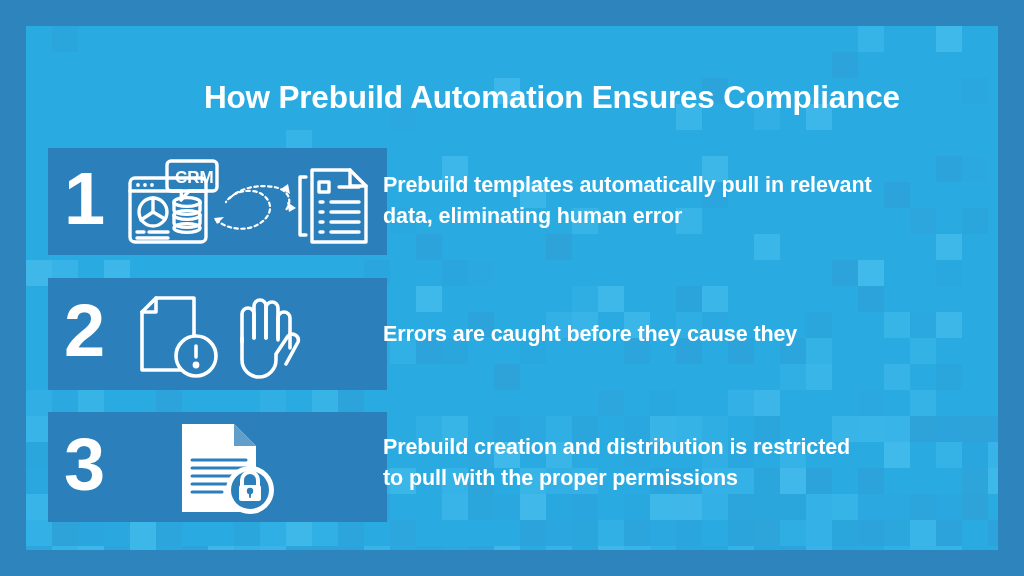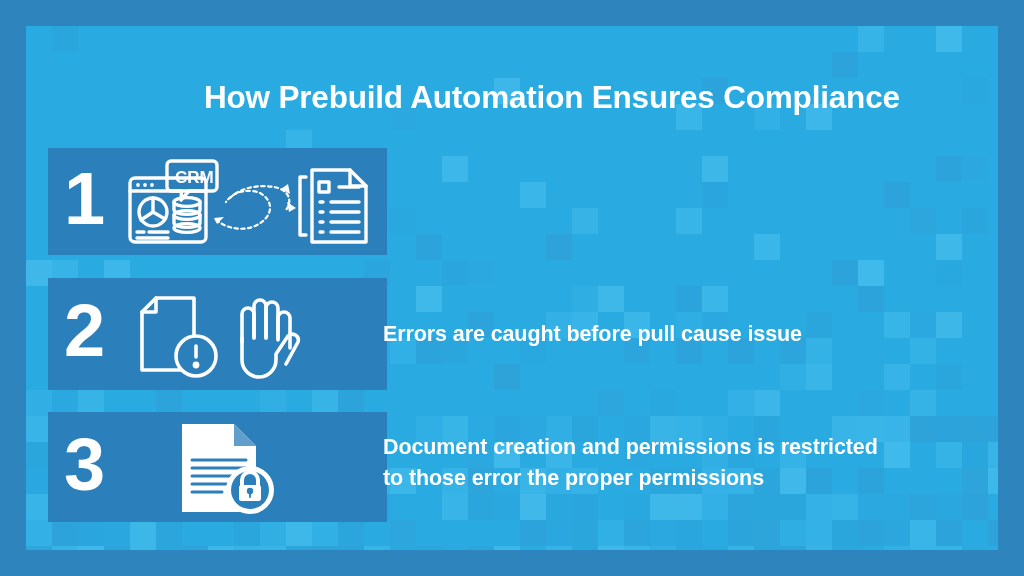--- a/index.html
+++ b/index.html
@@ -469,20 +469,24 @@
             <line x1="194" y1="54" x2="197" y2="54"></line>
             <line x1="205" y1="54" x2="233" y2="54"></line>
             <line x1="194" y1="64" x2="197" y2="64"></line>
             <line x1="205" y1="64" x2="233" y2="64"></line>
             <line x1="194" y1="74" x2="197" y2="74"></line>
             <line x1="205" y1="74" x2="233" y2="74"></line>
           </g>
         </svg>
       </div>
 
+      <div class="desc">
+        <span>Prebuild templates automatically pull in relevant</span>
+        <span>data, eliminating human error</span>
+      </div>
     </div>
 
     <div class="row" id="row-2">
       <div class="panel"></div>
 
       <div class="num">2</div>
 
       <div class="icons">
         <svg width="180" height="85" viewBox="0 0 180 85" xmlns="http://www.w3.org/2000/svg">
 
@@ -499,21 +503,21 @@
             <path d="M120 44 v-32 a6 6 0 0 1 12 0 v32"></path>
             <path d="M132 44 v-30 a6 6 0 0 1 12 0 v30"></path>
             <path d="M144 46 v-22 a6 6 0 0 1 12 0 v30"></path>
             <path d="M108 44 v22 a17 17 0 0 0 34 0 v-6
                      l12 -18 a6 6 0 0 1 10 6 l-12 22"></path>
           </g>
         </svg>
       </div>
 
       <div class="desc">
-        <span>Errors are caught before pull cause issue</span>
+        <span>Errors are caught before they cause they</span>
       </div>
     </div>
 
     <div class="row" id="row-3">
       <div class="panel"></div>
 
       <div class="num">3</div>
 
       <div class="icons">
         <svg width="110" height="92" viewBox="0 0 110 92" xmlns="http://www.w3.org/2000/svg">
@@ -532,19 +536,19 @@
           <circle cx="76" cy="68" r="24" fill="#ffffff"></circle>
           <circle cx="76" cy="68" r="19" fill="#2b7fba"></circle>
           <path d="M68 64 v-6 a8 8 0 0 1 16 0 v6" fill="none" stroke="#ffffff" stroke-width="4"></path>
           <rect x="65" y="63" width="22" height="16" rx="2.5" fill="#ffffff"></rect>
           <circle cx="76" cy="69" r="3.2" fill="#2b7fba"></circle>
           <path d="M74.6 69 h2.8 l-0.7 7 h-1.4 z" fill="#2b7fba"></path>
         </svg>
       </div>
 
       <div class="desc">
-        <span>Document creation and permissions is restricted</span>
-        <span>to those error the proper permissions</span>
+        <span>Prebuild creation and distribution is restricted</span>
+        <span>to pull with the proper permissions</span>
       </div>
     </div>
 
   </div>
 </div>
 
 </body></html>

